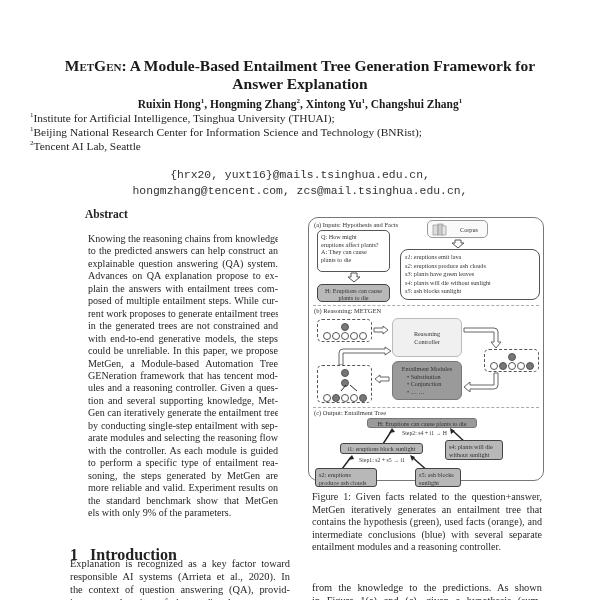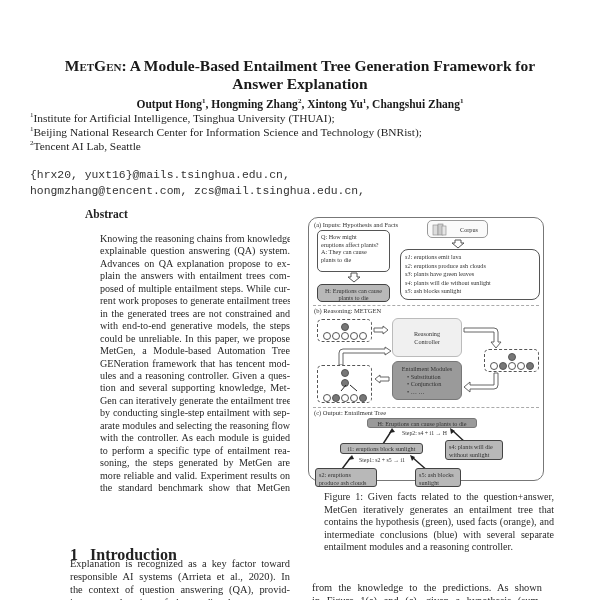--- a/index.html
+++ b/index.html
@@ -15,31 +15,31 @@
   .authors {
     position: absolute; left: 40px; top: 98px; width: 520px;
     text-align: center; font-weight: bold; font-size: 11.5px; color: #1a1a1a;
   }
   .affils {
     position: absolute; left: 30px; top: 111px; width: 540px;
     font-size: 11.4px; line-height: 14.2px; color: #1f1f1f;
   }
   .emails {
     position: absolute; left: 30px; top: 168px; width: 540px;
-    text-align: left; font-family: "Liberation Mono", "DejaVu Sans Mono", monospace;
+    text-align: center; font-family: "Liberation Mono", "DejaVu Sans Mono", monospace;
     font-size: 11.4px; line-height: 15.5px; color: #333;
   }
   sup { font-size: 7px; vertical-align: super; line-height: 0; }
 
   .abs-heading {
     position: absolute; left: 85px; top: 208px; width: 150px; 
     font-weight: bold; font-size: 11.5px;
   }
   .abstract {
-    position: absolute; left: 100px; top: 233px; width: 190px;
+    position: absolute; left: 88px; top: 233px; width: 190px;
     font-size: 10.1px; line-height: 12.45px; text-align: justify; color: #262626;
     hyphens: manual;
   }
   .abstract .ln { display: block; text-align: justify; text-align-last: justify; white-space: nowrap; overflow: hidden; }
   .abstract .ln.last { text-align-last: left; }
 
   .intro-heading {
     position: absolute; left: 70px; top: 531px; font-weight: bold; font-size: 16px; margin-top: 15px;
   }
   .intro-heading .num { display: inline-block; width: 20px; }
@@ -62,77 +62,79 @@
   .box { position: absolute; border: 1px solid #555; border-radius: 5px; background: #fff; font-size: 6.2px; line-height: 7.6px; padding: 2px 3px; color: #333; }
   .box.shade { background: #b8b8b8; border-color: #444; }
   .box.light { background: #f0f0f0; border-color: #bbb; }
   .box.dark { background: #9a9a9a; border-color: #777; color: #333; }
   .box.dashed { border: 1px dashed #555; background: #fff; }
   .circ { display: inline-block; width: 8px; height: 8px; border-radius: 50%; border: 1px solid #555; background: #fff; margin: 0 0.5px; vertical-align: middle; }
   .circ.f { background: #777; }
 
   .caption {
     position: absolute; left: 312px; top: 491px; width: 230px;
-    font-size: 10.1px; line-height: 12.5px; color: #2a2a2a; margin-left: 12px;
+    font-size: 10.1px; line-height: 12.5px; color: #2a2a2a;
   }
   .right-text {
     position: absolute; left: 312px; top: 581px; width: 230px;
     font-size: 10.4px; line-height: 13px; color: #262626;
   }
   svg { position: absolute; overflow: visible; }
 </style>
 </head>
 <body>
 
 <div class="title">
   <div><span class="sc">MetGen</span><span>: A Module-Based Entailment Tree Generation Framework for</span></div>
   <div>Answer Explanation</div>
 </div>
 
 <div class="authors">
-  <span>Output Hong</span><sup>1</sup>,
+  <span>Ruixin Hong</span><sup>1</sup>,
   <span>Hongming Zhang</span><sup>2</sup>,
   <span>Xintong Yu</span><sup>1</sup>,
   <span>Changshui Zhang</span><sup>1</sup>
 </div>
 
 <div class="affils">
   <div><sup>1</sup><span>Institute for Artificial Intelligence, Tsinghua University (THUAI);</span></div>
   <div><sup>1</sup><span>Beijing National Research Center for Information Science and Technology (BNRist);</span></div>
   <div><sup>2</sup><span>Tencent AI Lab, Seattle</span></div>
 </div>
 
 <div class="emails">
   <div>{hrx20, yuxt16}@mails.tsinghua.edu.cn,</div>
   <div>hongmzhang@tencent.com, zcs@mail.tsinghua.edu.cn,</div>
 </div>
 
 <div class="abs-heading">Abstract</div>
 <div class="abstract">
   <span class="ln">Knowing the reasoning chains from knowledge</span>
+  <span class="ln">to the predicted answers can help construct an</span>
   <span class="ln">explainable question answering (QA) system.</span>
   <span class="ln">Advances on QA explanation propose to ex-</span>
   <span class="ln">plain the answers with entailment trees com-</span>
   <span class="ln">posed of multiple entailment steps. While cur-</span>
   <span class="ln">rent work proposes to generate entailment trees</span>
   <span class="ln">in the generated trees are not constrained and</span>
   <span class="ln">with end-to-end generative models, the steps</span>
   <span class="ln">could be unreliable. In this paper, we propose</span>
   <span class="ln">MetGen, a Module-based Automation Tree</span>
   <span class="ln">GENeration framework that has tencent mod-</span>
   <span class="ln">ules and a reasoning controller. Given a ques-</span>
   <span class="ln">tion and several supporting knowledge, Met-</span>
   <span class="ln">Gen can iteratively generate the entailment tree</span>
   <span class="ln">by conducting single-step entailment with sep-</span>
   <span class="ln">arate modules and selecting the reasoning flow</span>
   <span class="ln">with the controller. As each module is guided</span>
   <span class="ln">to perform a specific type of entailment rea-</span>
   <span class="ln">soning, the steps generated by MetGen are</span>
   <span class="ln">more reliable and valid. Experiment results on</span>
   <span class="ln">the standard benchmark show that MetGen</span>
+  <span class="ln last">els with only 9% of the parameters.</span>
 </div>
 
 <div class="intro-heading">
   <span class="num">1</span><span>Introduction</span>
 </div>
 <div class="intro">
   <span class="ln">Explanation is recognized as a key factor toward</span>
   <span class="ln">responsible AI systems (Arrieta et al., 2020). In</span>
   <span class="ln">the context of question answering (QA), provid-</span>
   <span class="ln">ing an explanation of the predicted answers can</span>

